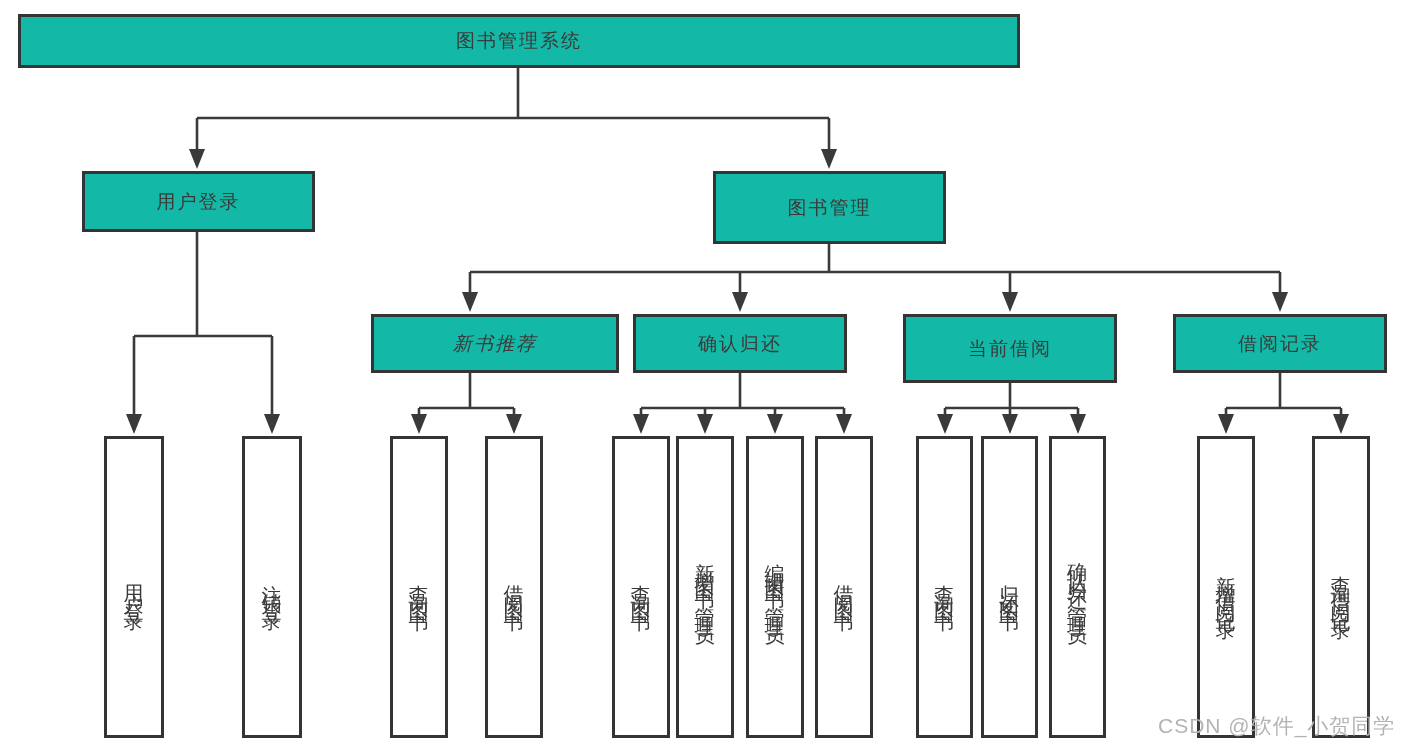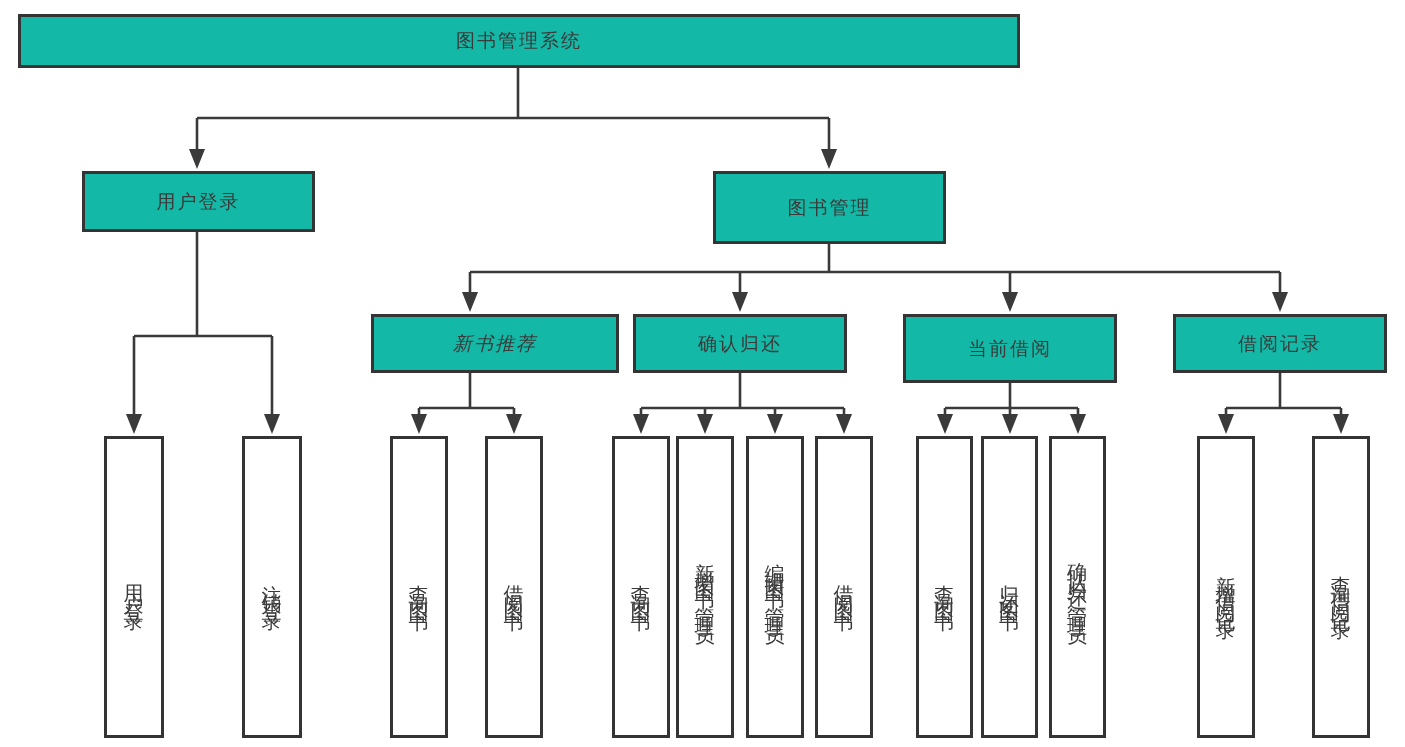--- a/index.html
+++ b/index.html
@@ -141,14 +141,15 @@
     <span>确认归还（管理员）</span>
     </div>
 
   <div class="leaf" style="left:1197px;top:436px;width:58px;height:302px;">
     <span>新增借阅记录</span>
     </div>
   <div class="leaf" style="left:1312px;top:436px;width:58px;height:302px;">
     <span>查询借阅记录</span>
     </div>
 
+  <div class="watermark">CSDN @软件_小贺同学</div>
 
 </div>
 
 </body></html>

